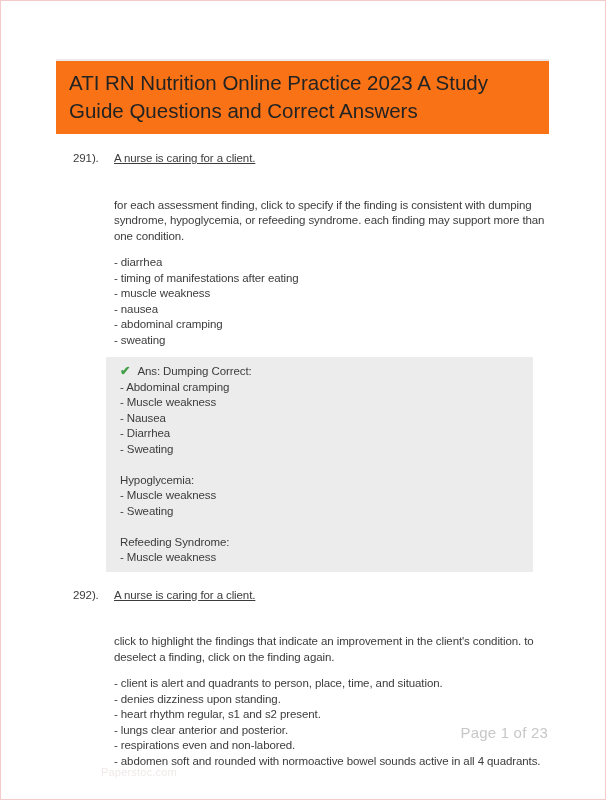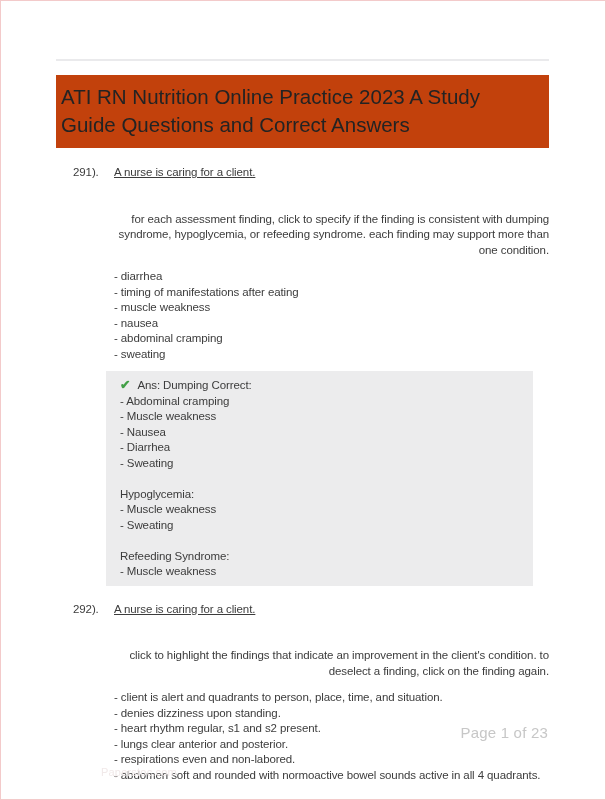--- a/index.html
+++ b/index.html
@@ -12,42 +12,41 @@
     overflow:hidden;
     font-family:"Liberation Sans", sans-serif;
     color:#3c3c3c;
     -webkit-font-smoothing:antialiased;
   }
   .content{margin:0 56px 0 55px;}
   .top-rule{
     margin-top:58px;height:2px;background:#eaeaec;border:none;
   }
   .title-band{
-    margin-top:14px;
-    background:#c2410c;
-    padding:8px 13px 9px 5px;
+    background:#f97316;
+    padding:8px 13px 9px 13px;
     font-size:20.5px;
     line-height:28px;
     color:#232323;
     letter-spacing:0px;
   }
   .question{
     display:flex;
     font-size:11.5px;
     line-height:15.5px;
     letter-spacing:-0.1px;
   }
   .question.q1{margin-top:17px;}
   .question.q2{margin-top:16px;}
   .q-num{
     flex:none;width:58px;padding-left:17px;box-sizing:border-box;
   }
   .q-body{flex:1;min-width:0;}
   .q-intro{margin:0 0 31px 0;text-decoration:underline;}
-  .q-prompt{margin:17px 0 11px 0;text-align:right;}
+  .q-prompt{margin:17px 0 11px 0;}
   .findings{margin:0;}
   .findings .f-line{white-space:nowrap;}
   .answer-box{
     margin:9px 16px 0 -8px;
     background:#ececed;
     padding:7px 14px 6px 14px;
   }
   .ans-section{margin:0;}
   .ans-section.gap{margin-top:15.5px;}
   .ans-head{display:flex;align-items:center;}

